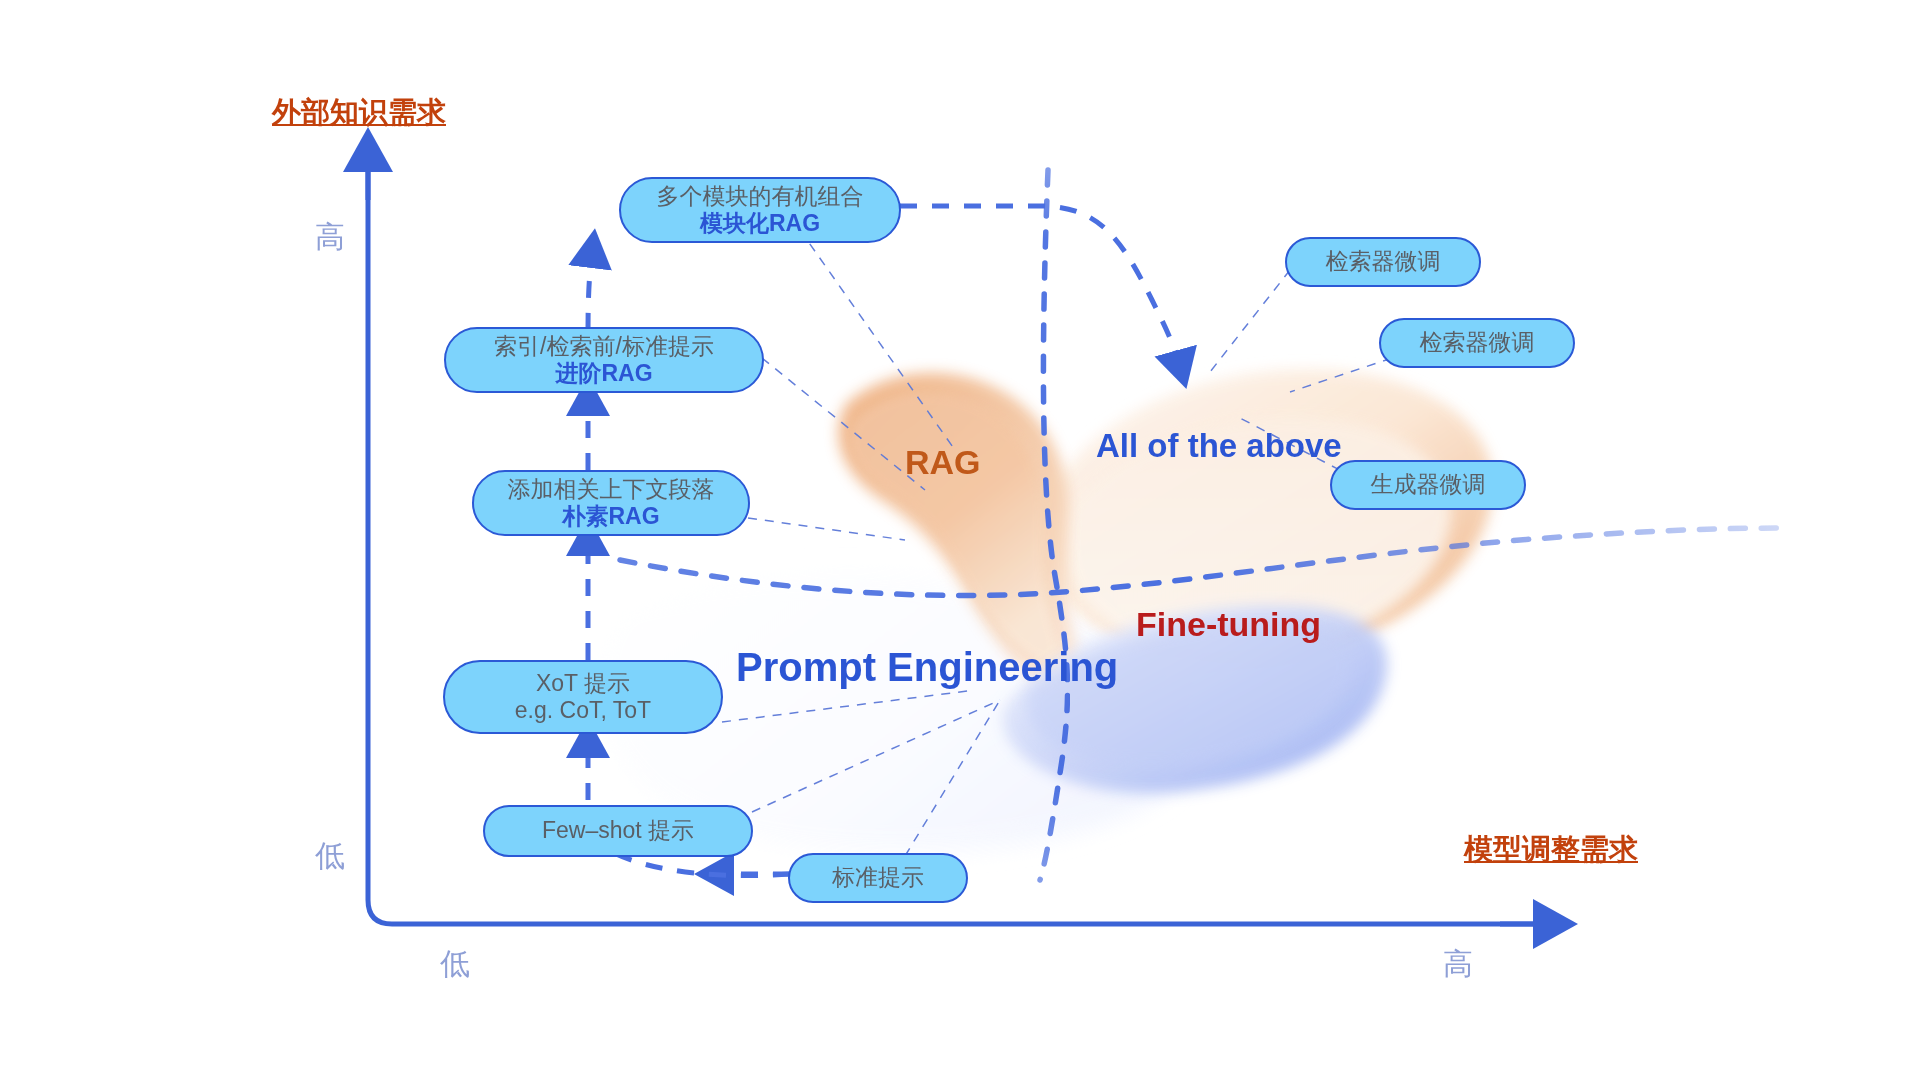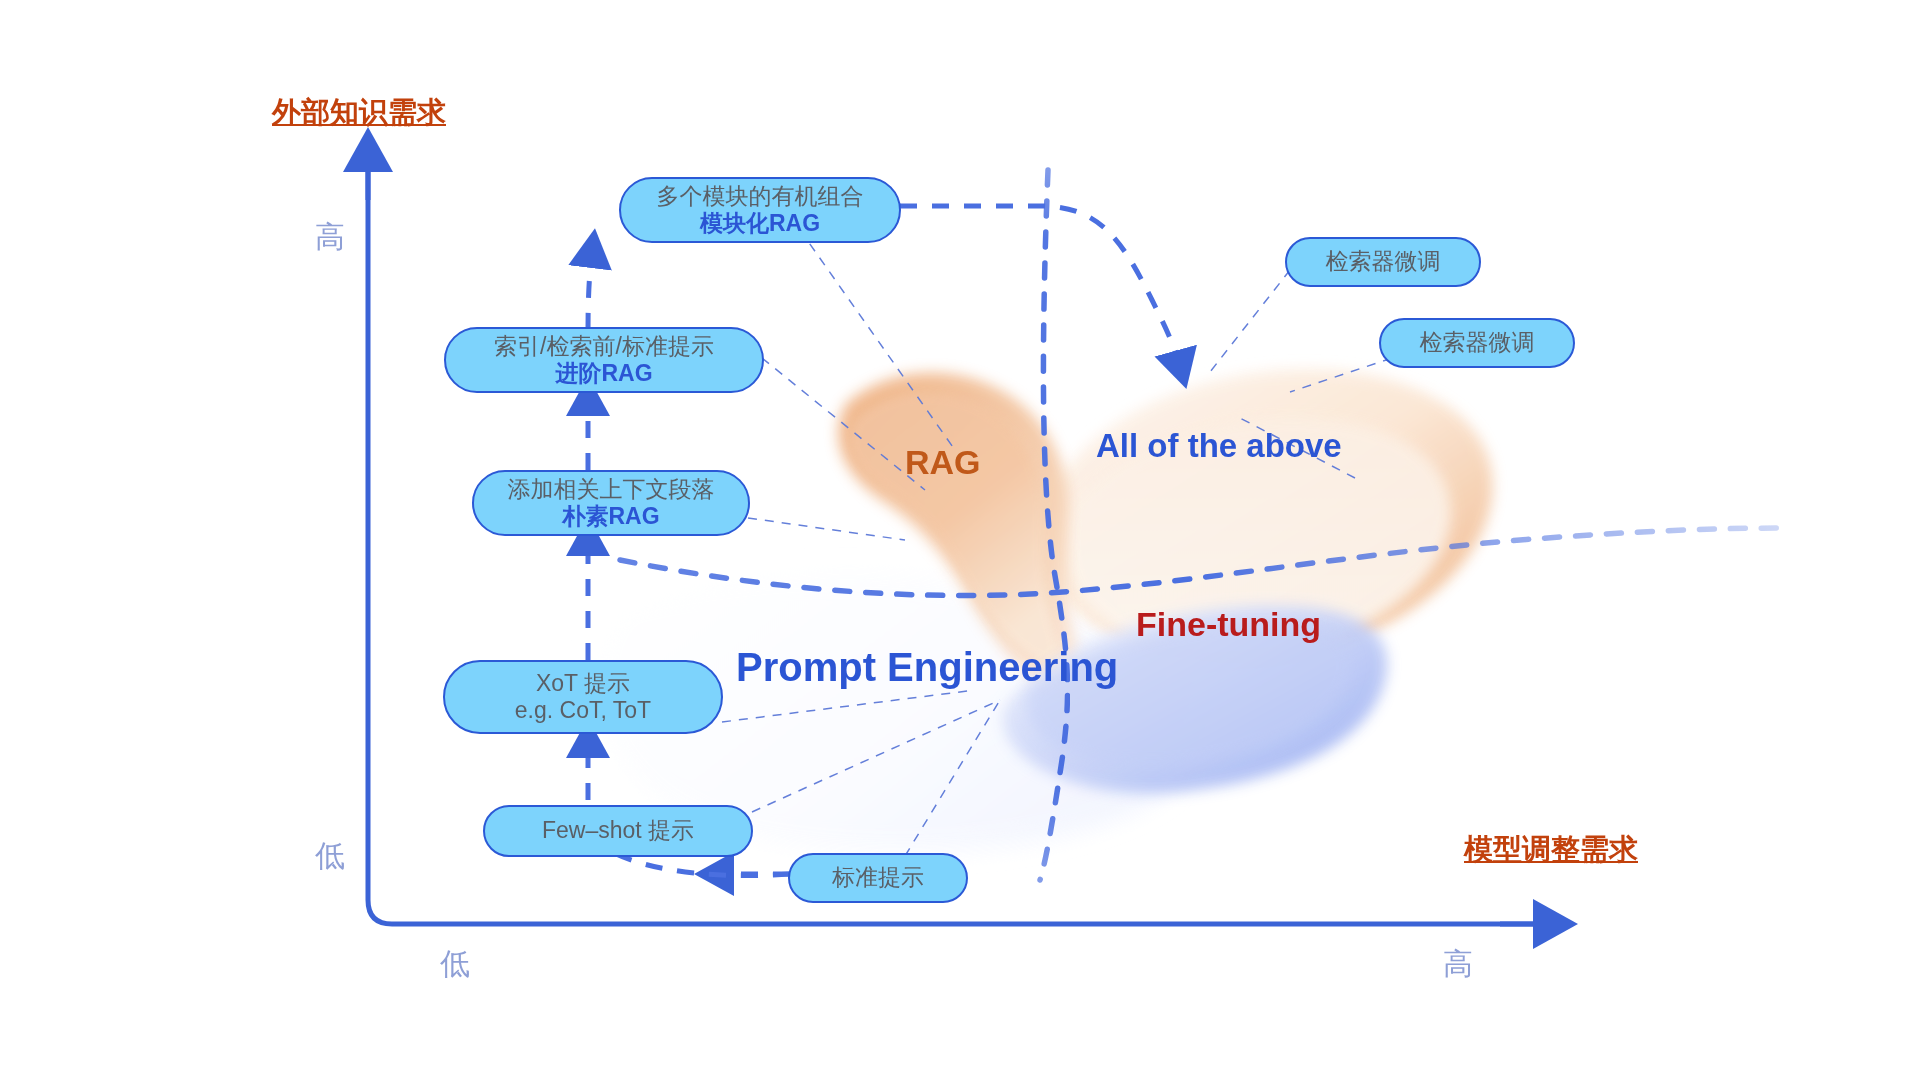--- a/index.html
+++ b/index.html
@@ -240,14 +240,17 @@
   </div>
 
   <div class="pill single" style="left:1285px;top:237px;width:196px;height:50px;">
     <span class="l1">检索器微调</span>
   </div>
 
   <div class="pill single" style="left:1379px;top:318px;width:196px;height:50px;">
     <span class="l1">检索器微调</span>
   </div>
 
+  <div class="pill single" style="left:1330px;top:460px;width:196px;height:50px;">
+    <span class="l1">生成器微调</span>
+  </div>
 
 </div>
 
 </body></html>

